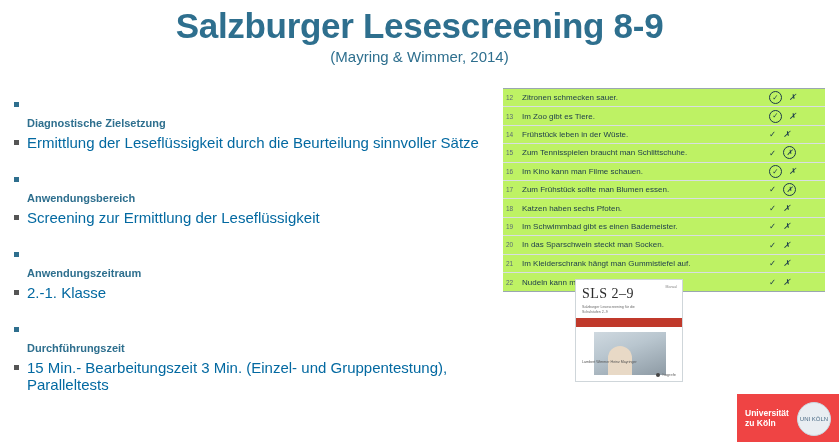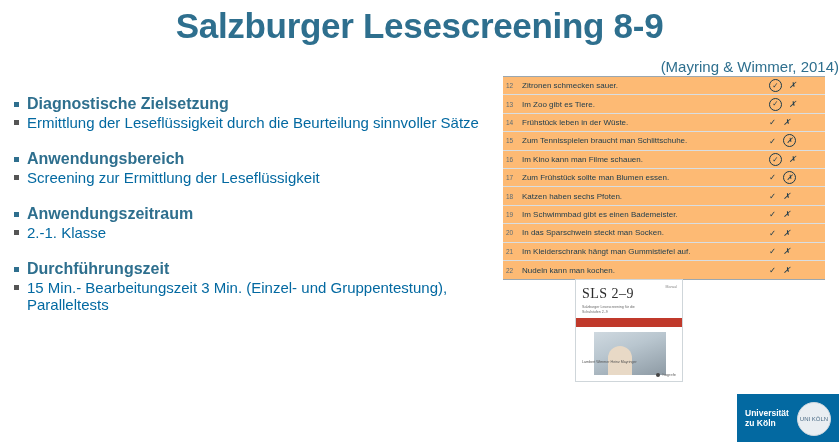--- a/index.html
+++ b/index.html
@@ -25,24 +25,24 @@
     left: 0;
     width: 839px;
     text-align: center;
     font-size: 35px;
     font-weight: bold;
     color: #2E6F8E;
     letter-spacing: -0.3px;
   }
   .subtitle {
     position: absolute;
-    top: 58px;
+    top: 48px;
     left: 0;
     width: 839px;
-    text-align: right;
+    text-align: center;
     font-size: 15px;
     color: #2E6F8E;
   }
 
   
   .bullets {
     position: absolute;
     top: 96px;
     left: 14px;
     width: 480px;
@@ -62,38 +62,39 @@
     height: 5px;
     background: #2E6F8E;
     margin-top: 6px;
     margin-right: 8px;
     flex: 0 0 auto;
   }
   .sq.dark {
     background: #555555;
   }
   .b-head .txt {
-    font-size: 16px;
+    font-size: 11px;
     font-weight: bold;
     color: #2E6F8E;
     line-height: 15px;
+    margin-top: 20px;
   }
   .b-body .txt {
     font-size: 15px;
     color: #0369a1;
     line-height: 17px;
   }
 
   
   .items-box {
     position: absolute;
     left: 503px;
-    top: 76px;
+    top: 88px;
     width: 322px;
-    background: #fdba74;
+    background: #bef264;
     border-top: 1px solid #9aa7b0;
     border-bottom: 1px solid #9aa7b0;
   }
   .item-row {
     display: flex;
     align-items: center;
     height: 18.4px;
     border-bottom: 1px solid #d8dee2;
     padding-left: 3px;
     box-sizing: border-box;
@@ -230,21 +231,21 @@
     vertical-align: middle;
   }
 
   
   .uni-logo {
     position: absolute;
     right: 0;
     bottom: 0;
     width: 102px;
     height: 48px;
-    background: #0369a1;
+    background: #ef4444;
     display: flex;
     align-items: center;
     padding-left: 8px;
     box-sizing: border-box;
   }
   .uni-text {
     font-size: 8.5px;
     color: #ffffff;
     line-height: 10px;
     font-weight: bold;

